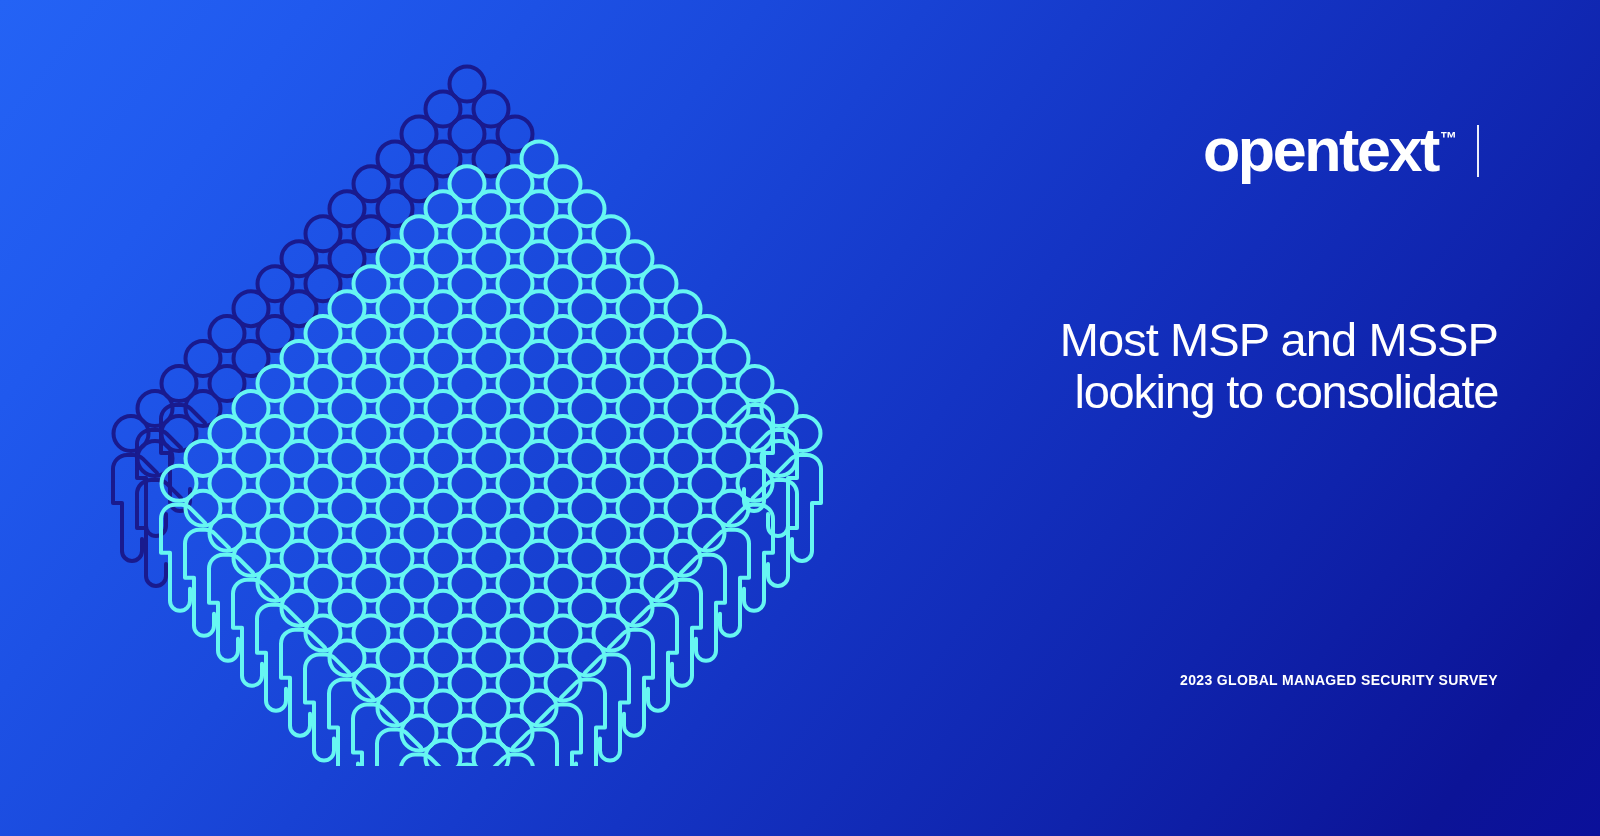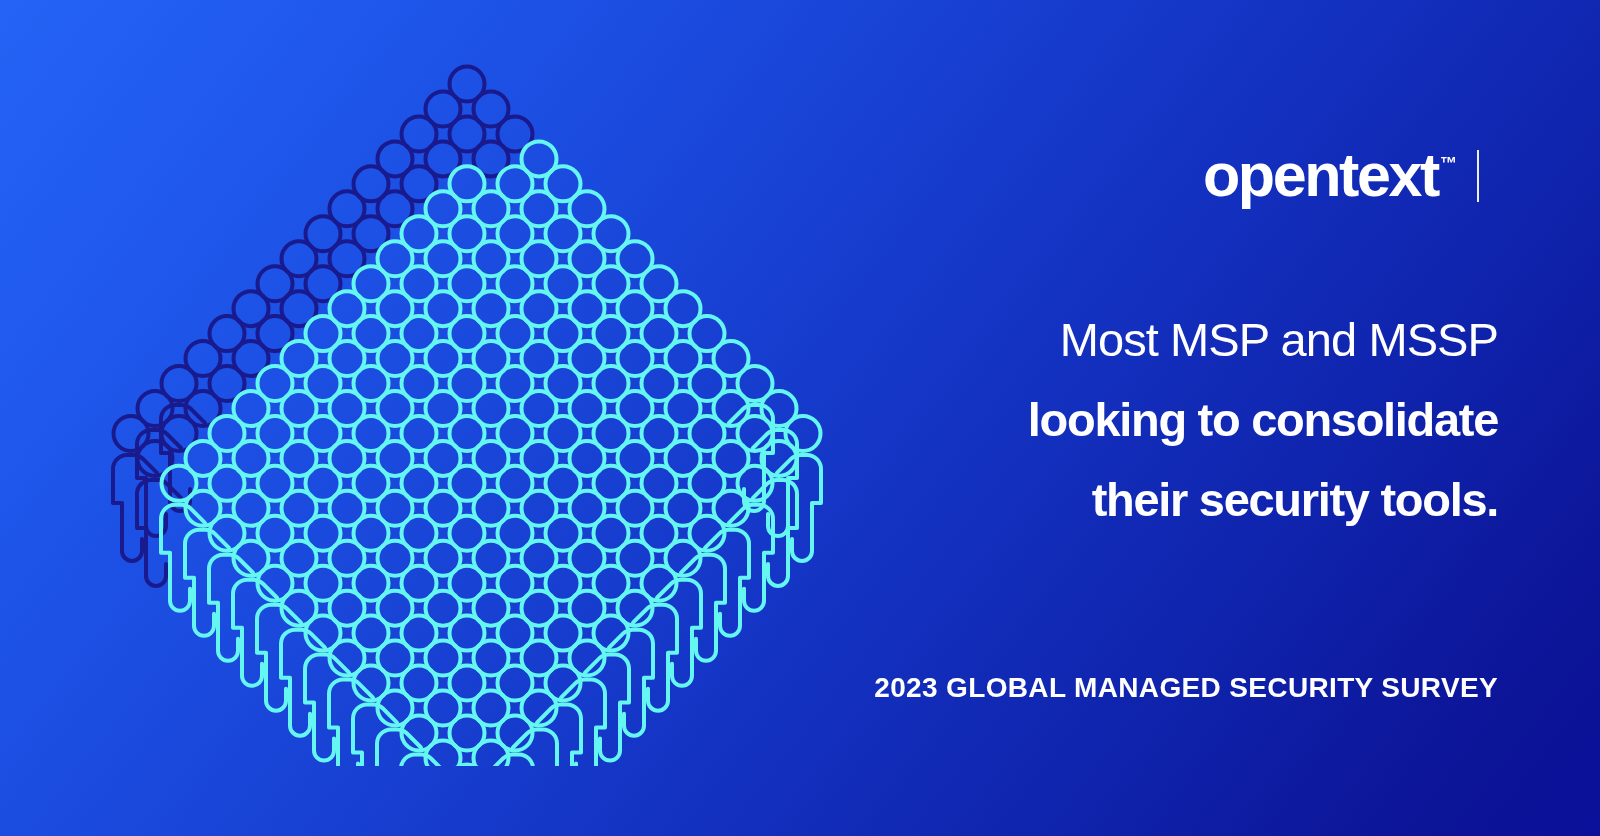--- a/index.html
+++ b/index.html
@@ -44,21 +44,20 @@
 
   
   #logo-lockup {
     position:absolute;
     right:0; top:120px;
     display:flex;
     align-items:center;
     justify-content:flex-end;
     gap:0;
     white-space:nowrap;
-    margin-top:25px;
   }
   #wordmark-opentext {
     font-size:61px;
     font-weight:bold;
     letter-spacing:-2.4px;
     line-height:1;
     color:#ffffff;
   }
   #wordmark-trademark {
     font-size:17px;
@@ -91,27 +90,27 @@
     text-align:right;
     line-height:1.11;
   }
   .headline-line {
     display:block;
     font-size:47px;
     letter-spacing:-0.9px;
     color:#ffffff;
   }
   .headline-line.regular { font-weight:400; }
-  .headline-line.bold    { font-weight:bold; letter-spacing:-1.3px;margin-top:28px; }
+  .headline-line.bold    { font-weight:normal; letter-spacing:-1.3px; }
 
   
   #survey-footer {
     position:absolute;
     right:0; top:672px;
-    font-size:28px;
+    font-size:14px;
     font-weight:bold;
     letter-spacing:0.35px;
     color:#ffffff;
     white-space:nowrap;
   }
 </style>
 </head>
 <body>
 
 <div id="poster">
@@ -427,19 +426,18 @@
 
     <div id="logo-lockup">
       <span id="wordmark-opentext">opentext</span>
       <span id="wordmark-trademark">™</span>
       <span id="logo-divider"></span>
     </div>
 
     <div id="headline">
       <span class="headline-line regular">Most MSP and MSSP</span>
       <span class="headline-line bold">looking to consolidate</span>
-      <span class="headline-line bold">their security tools.</span>
     </div>
 
     <div id="survey-footer">2023 GLOBAL MANAGED SECURITY SURVEY</div>
 
   </div>
 </div>
 
 </body></html>

